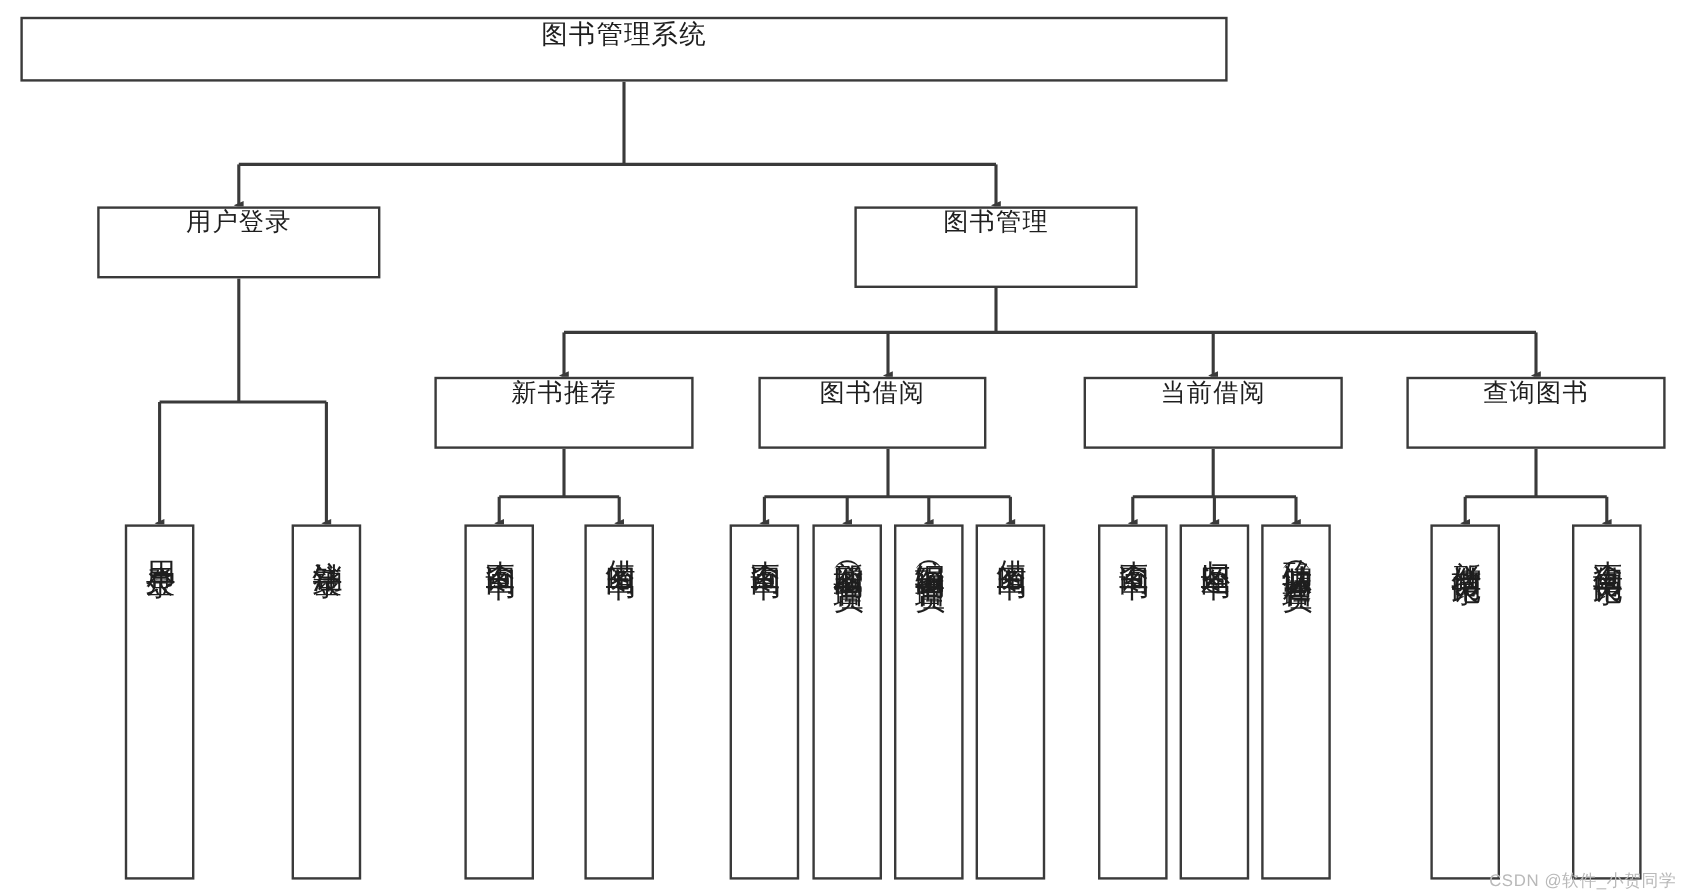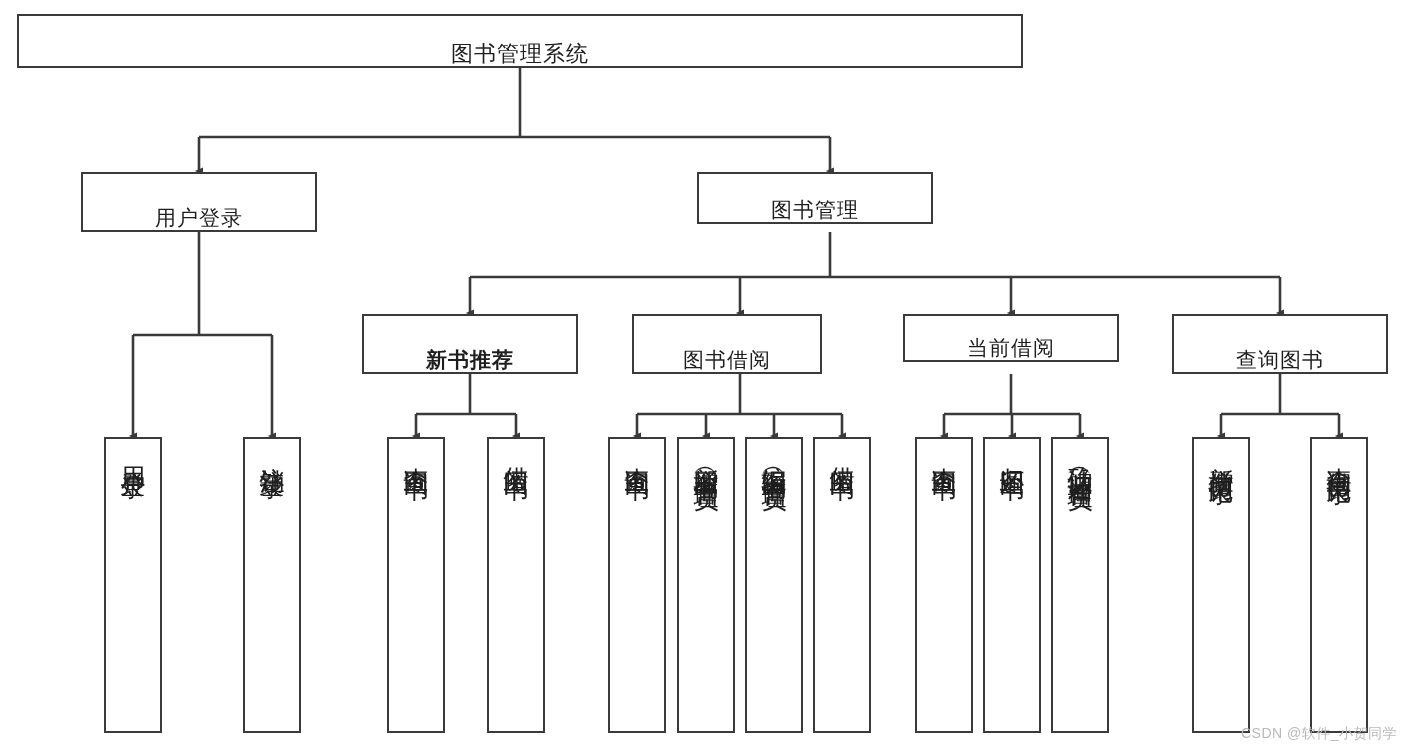--- a/index.html
+++ b/index.html
@@ -17,21 +17,21 @@
   svg.edges{
     position:absolute;left:0;top:0;width:1405px;height:747px;
     pointer-events:none;
   }
   .node{
     position:absolute;
     box-sizing:border-box;
     background:#ffffff;
     border:2px solid #3a3a3a;
     display:flex;
-    align-items:flex-end;
+    align-items:flex-start;
     justify-content:center;
     color:#1a1a1a;
   }
   .node .label{
     font-size:21px;
     line-height:1.15;
     letter-spacing:1px;
     white-space:nowrap;
     color:#1e1e1e;
   }
@@ -106,30 +106,30 @@
         <path d="M1339,414 L1339,436" marker-end="url(#arrow)"></path>
       </g>
   </svg>
   <div id="node-layer">
       <div class="node root" style="left: 17px; top: 14px; width: 1006px; height: 54px;">
         <span class="label">图书管理系统</span>
       </div>
       <div class="node" style="left: 81px; top: 172px; width: 236px; height: 60px;">
         <span class="label">用户登录</span>
       </div>
-      <div class="node" style="left: 697px; top: 172px; width: 236px; height: 52px;">
+      <div class="node" style="left: 712px; top: 172px; width: 236px; height: 68px;">
         <span class="label">图书管理</span>
       </div>
-      <div class="node" style="left: 362px; top: 314px; width: 216px; height: 60px; font-weight: bold;">
+      <div class="node" style="left: 362px; top: 314px; width: 216px; height: 60px;">
         <span class="label">新书推荐</span>
       </div>
       <div class="node" style="left: 632px; top: 314px; width: 190px; height: 60px;">
         <span class="label">图书借阅</span>
       </div>
-      <div class="node" style="left: 903px; top: 314px; width: 216px; height: 48px;">
+      <div class="node" style="left: 903px; top: 314px; width: 216px; height: 60px;">
         <span class="label">当前借阅</span>
       </div>
       <div class="node" style="left: 1172px; top: 314px; width: 216px; height: 60px;">
         <span class="label">查询图书</span>
       </div>
       <div class="node leaf" style="left: 104px; top: 437px; width: 58px; height: 296px;">
         <span class="label">用户登录</span>
       </div>
       <div class="node leaf" style="left: 243px; top: 437px; width: 58px; height: 296px;">
         <span class="label">注销登录</span>

